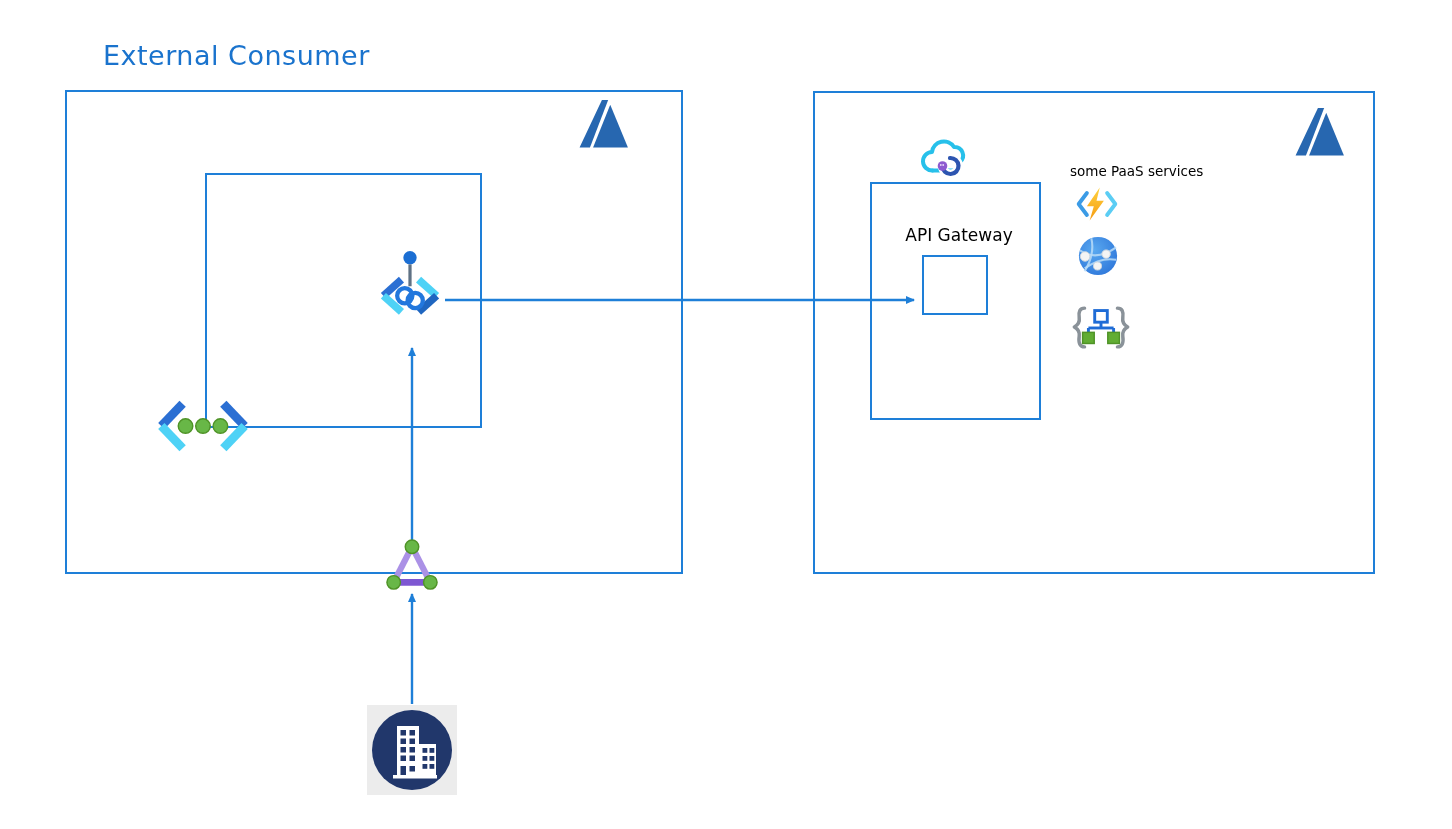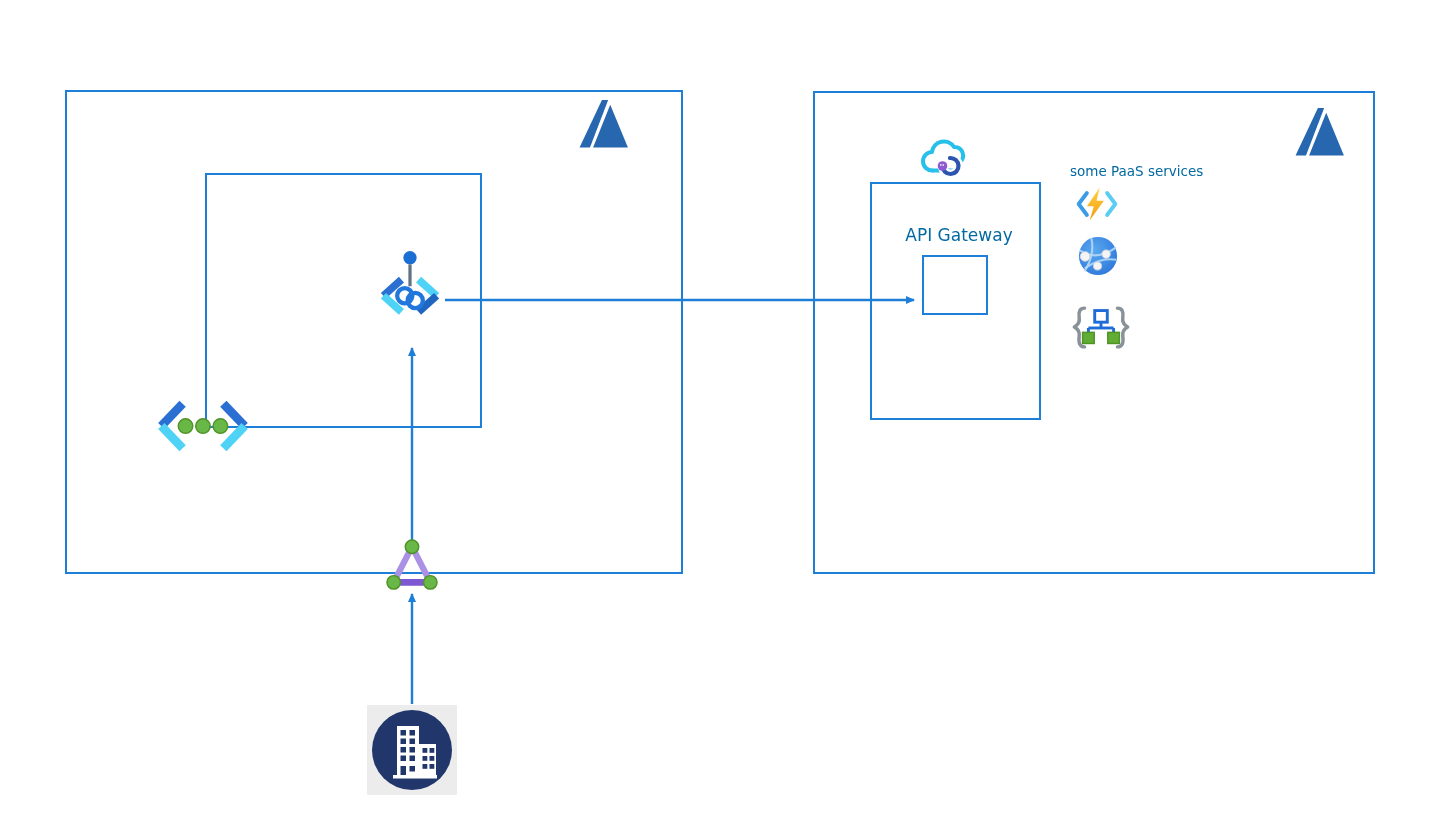--- a/index.html
+++ b/index.html
@@ -2,31 +2,32 @@
 <html><head>
 <meta charset="utf-8">
 <style>
   html,body{margin:0;padding:0;background:#ffffff;}
   #canvas{position:relative;width:1452px;height:829px;background:#ffffff;overflow:hidden;
           font-family:"DejaVu Sans",sans-serif;}
   .abs{position:absolute;}
   .zone-title{font-family:cursive,"DejaVu Sans",sans-serif;color:#1a73cd;font-size:27px;
               letter-spacing:.5px;white-space:nowrap;}
   .box{position:absolute;border:2px solid #1e7fd8;background:transparent;box-sizing:border-box;}
-  .small-label{font-family:cursive,"DejaVu Sans",sans-serif;color:#0369a1;white-space:nowrap;}
+  .small-label{font-family:cursive,"DejaVu Sans",sans-serif;color:#000000;white-space:nowrap;}
   #gw-label{width:178px;text-align:center;font-size:17px;}
   #paas-label{font-size:13.5px;}
   svg{display:block;}
   #connector-layer{position:absolute;left:0;top:0;pointer-events:none;}
 </style>
 </head>
 <body>
 
 <div id="canvas">
 
+  <div class="abs zone-title" style="left:103px;top:40px;">External Consumer</div>
 
   <div class="box" style="left:65px;top:90px;width:618px;height:484px;"></div>
   <div class="box" style="left:813px;top:91px;width:562px;height:483px;"></div>
   <div class="box" style="left:205px;top:173px;width:277px;height:255px;"></div>
   <div class="box" style="left:870px;top:182px;width:171px;height:238px;"></div>
   <div class="box" style="left:922px;top:255px;width:66px;height:60px;"></div>
 
   <svg id="connector-layer" width="1452" height="829" viewBox="0 0 1452 829">
     <defs>
       <marker id="arrow" markerWidth="11" markerHeight="10" refX="8" refY="4" orient="auto" markerUnits="userSpaceOnUse">

